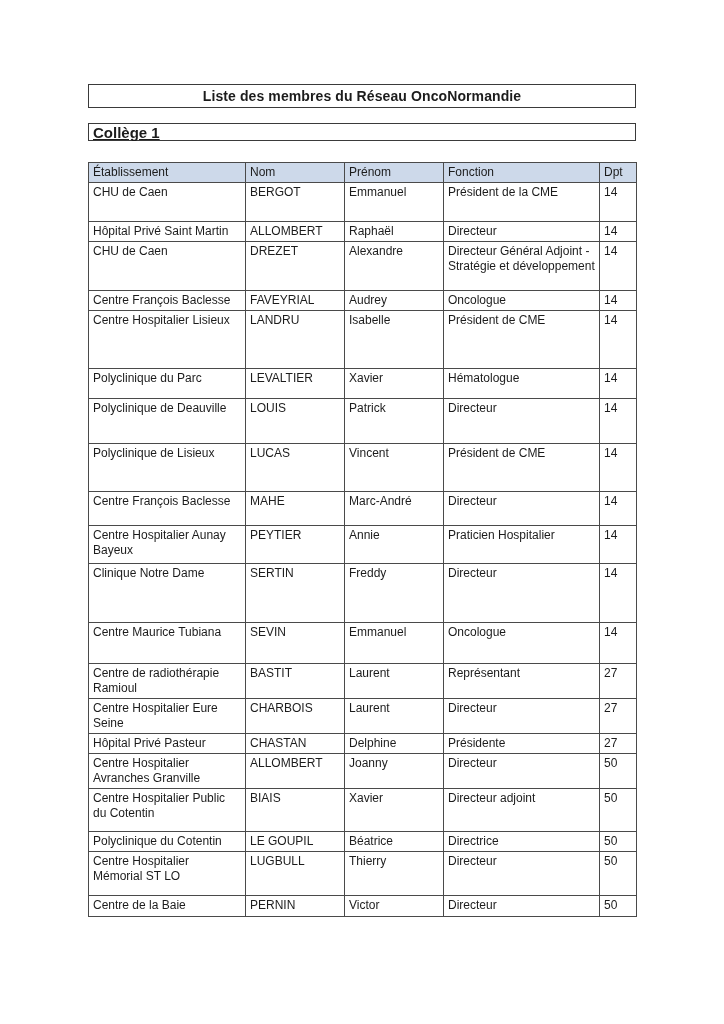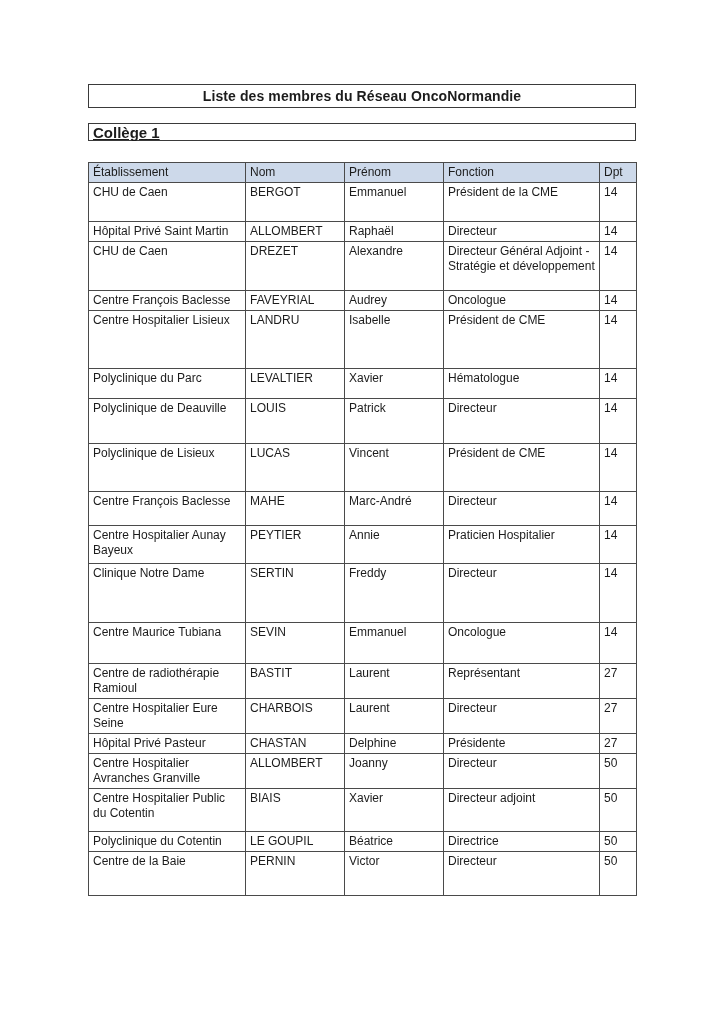--- a/index.html
+++ b/index.html
@@ -238,20 +238,27 @@
               <td>50</td>
             </tr>
             <tr>
               <td>Polyclinique du Cotentin</td>
               <td>LE GOUPIL</td>
               <td>Béatrice</td>
               <td>Directrice</td>
               <td>50</td>
             </tr>
             <tr>
+              <td>Centre Hospitalier Mémorial ST LO</td>
+              <td>LUGBULL</td>
+              <td>Thierry</td>
+              <td>Directeur</td>
+              <td>50</td>
+            </tr>
+            <tr>
               <td>Centre de la Baie</td>
               <td>PERNIN</td>
               <td>Victor</td>
               <td>Directeur</td>
               <td>50</td>
             </tr>
           </tbody>
       </table>
     </div>
 

